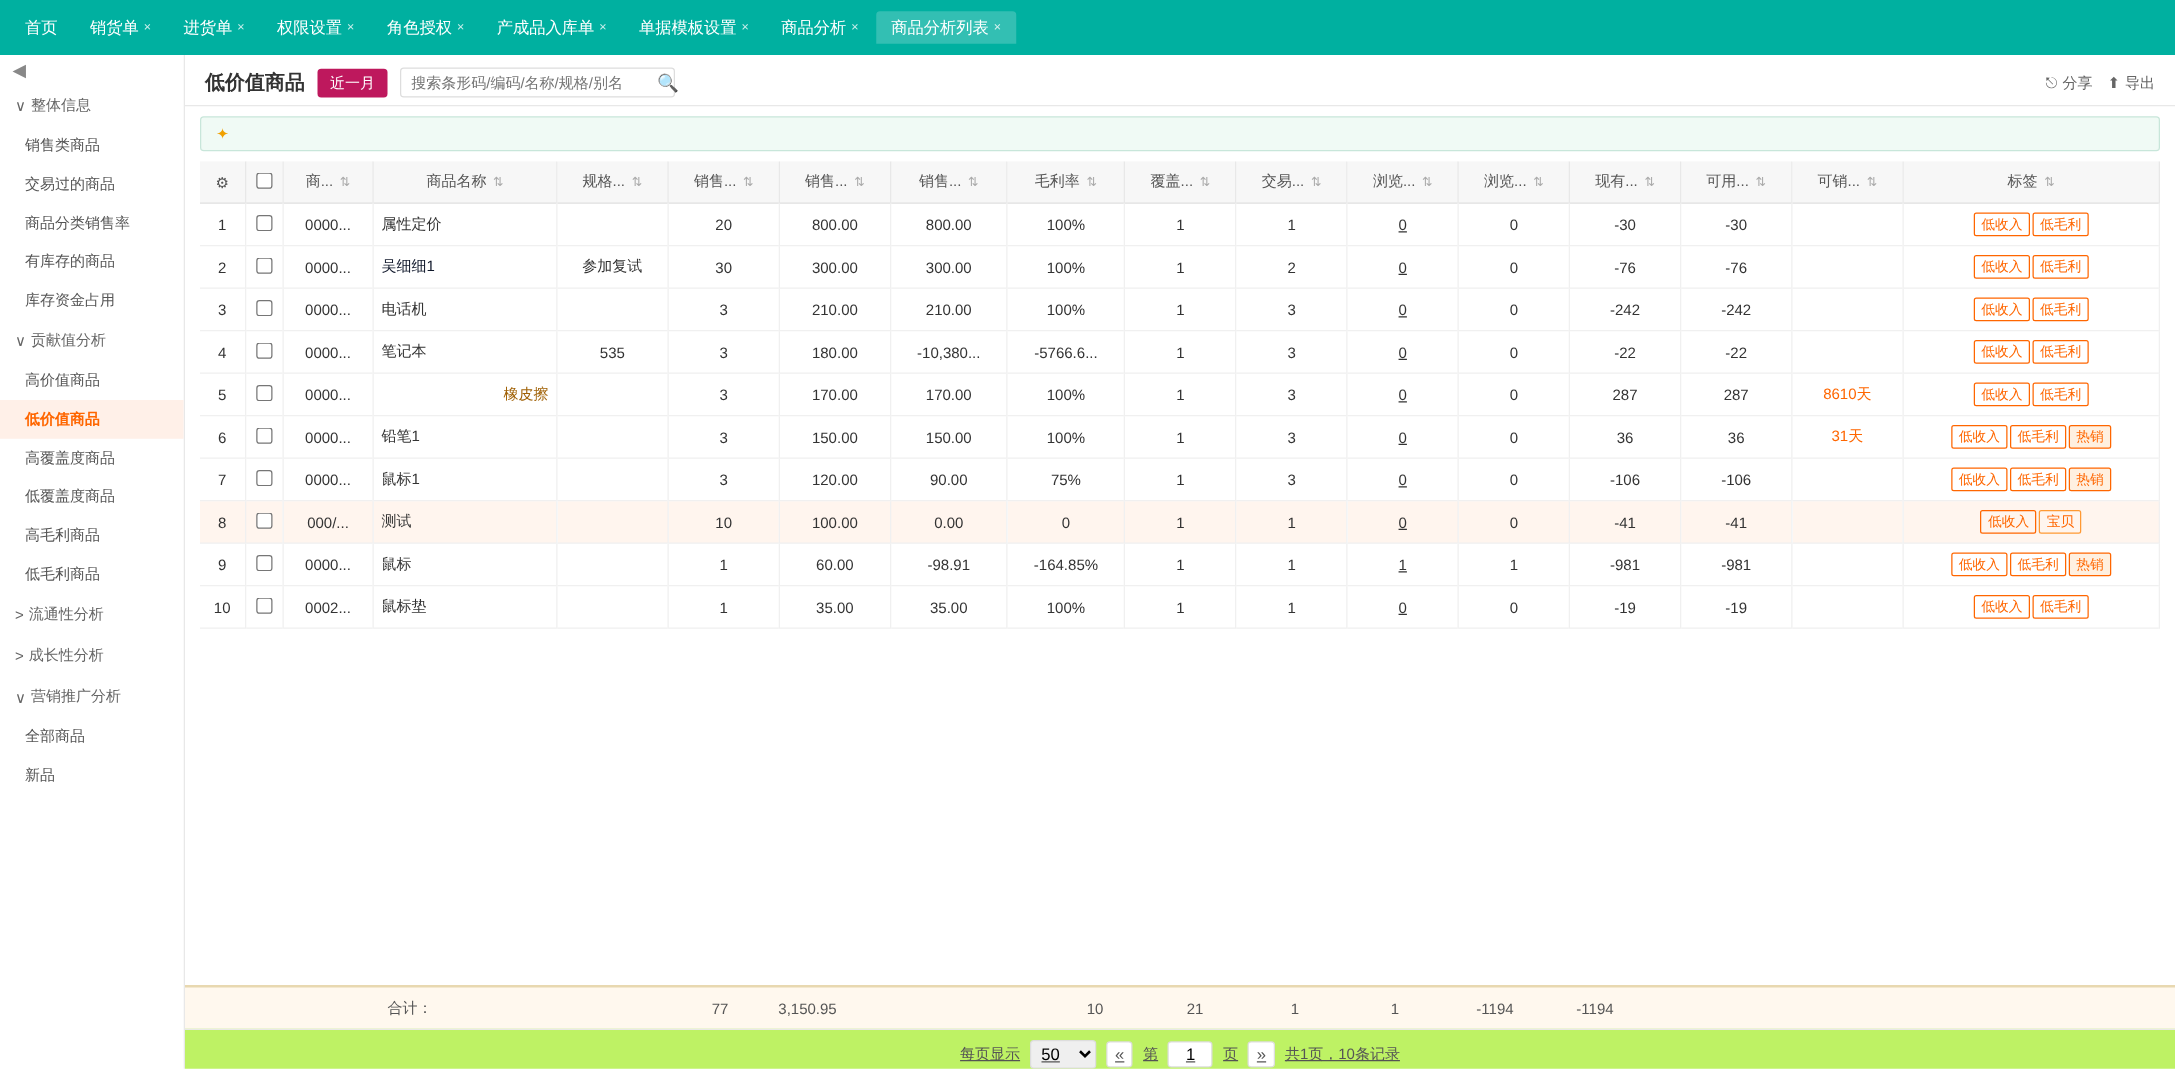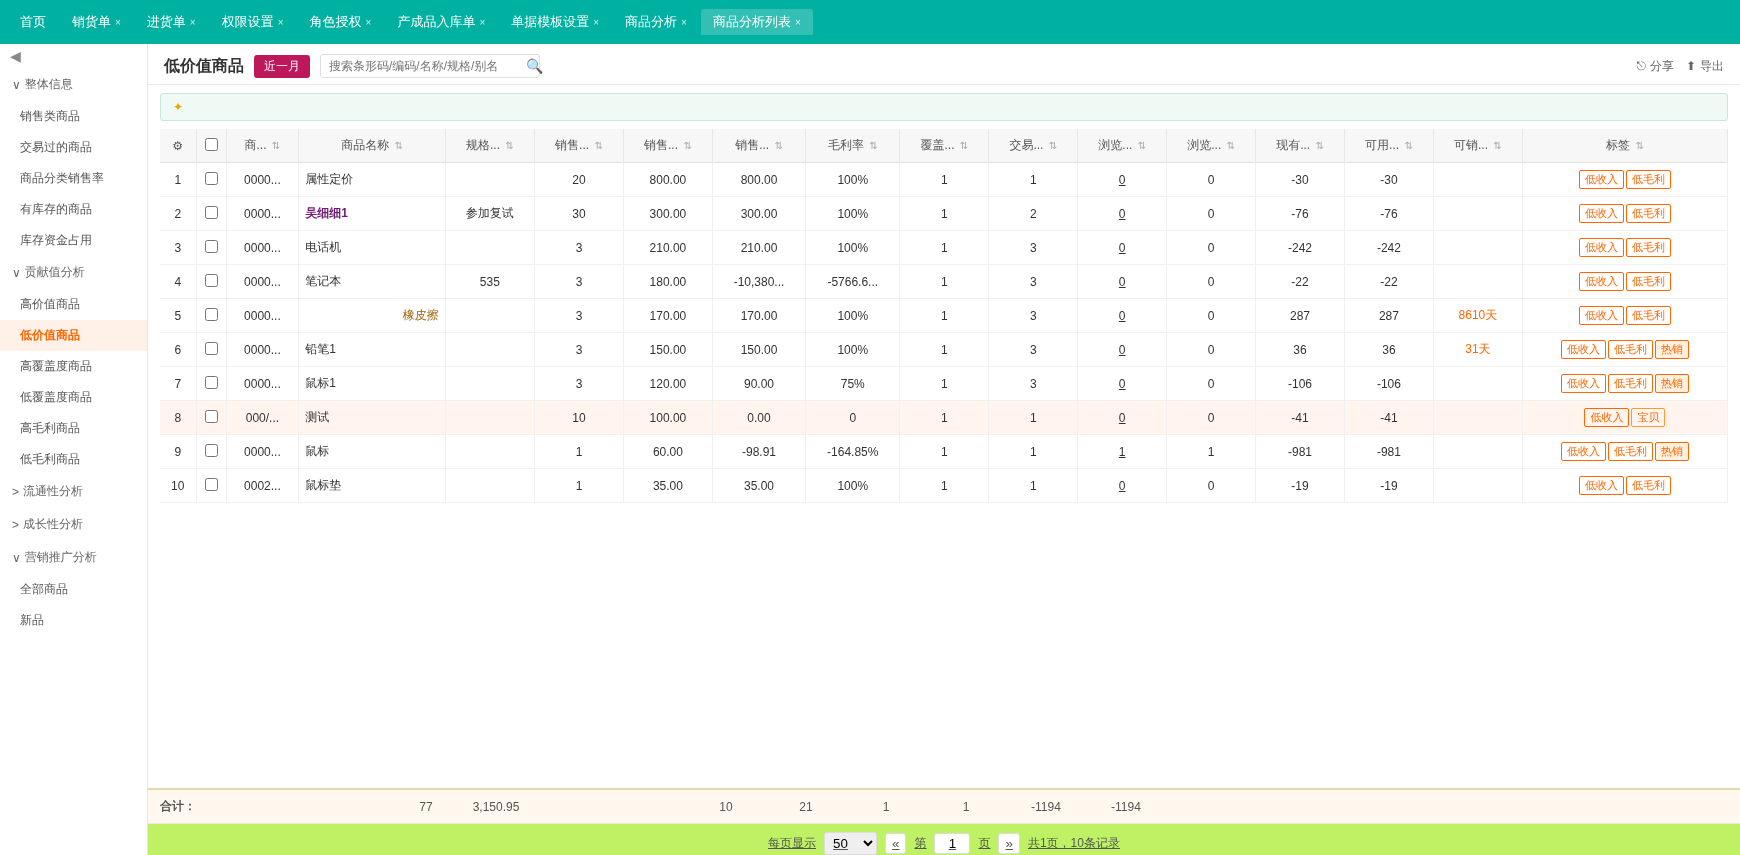--- a/index.html
+++ b/index.html
@@ -195,21 +195,21 @@
     
     .footer-total {
       background: #fff8ee;
       border-top: 2px solid #e8d8b0;
       padding: 8px 12px;
       display: flex;
       align-items: center;
       font-size: 12px;
       color: #555;
     }
-    .total-label { margin-right: 20px; font-weight: bold; }
+    .total-label { margin-right: 20px; font-weight: normal; margin-left: 150px; }
     .total-values {
       display: flex;
       gap: 0;
     }
     .total-cell {
       min-width: 80px;
       text-align: center;
       padding: 0 6px;
     }
 
@@ -441,21 +441,21 @@
               <td>0</td>
               <td>-30</td>
               <td>-30</td>
               <td></td>
               <td><span class="tag tag-orange">低收入</span><span class="tag tag-orange">低毛利</span></td>
             </tr>
             <tr>
               <td>2</td>
               <td class="checkbox-cell"><input type="checkbox" style=""></td>
               <td>0000...</td>
-              <td class="left" style="color: #701a75; font-weight: bold;">吴细细1</td>
+              <td class="left" style="color: #0f172a;">吴细细1</td>
               <td>参加复试</td>
               <td>30</td>
               <td>300.00</td>
               <td>300.00</td>
               <td>100%</td>
               <td>1</td>
               <td>2</td>
               <td><span class="link-underline">0</span></td>
               <td>0</td>
               <td>-76</td>

